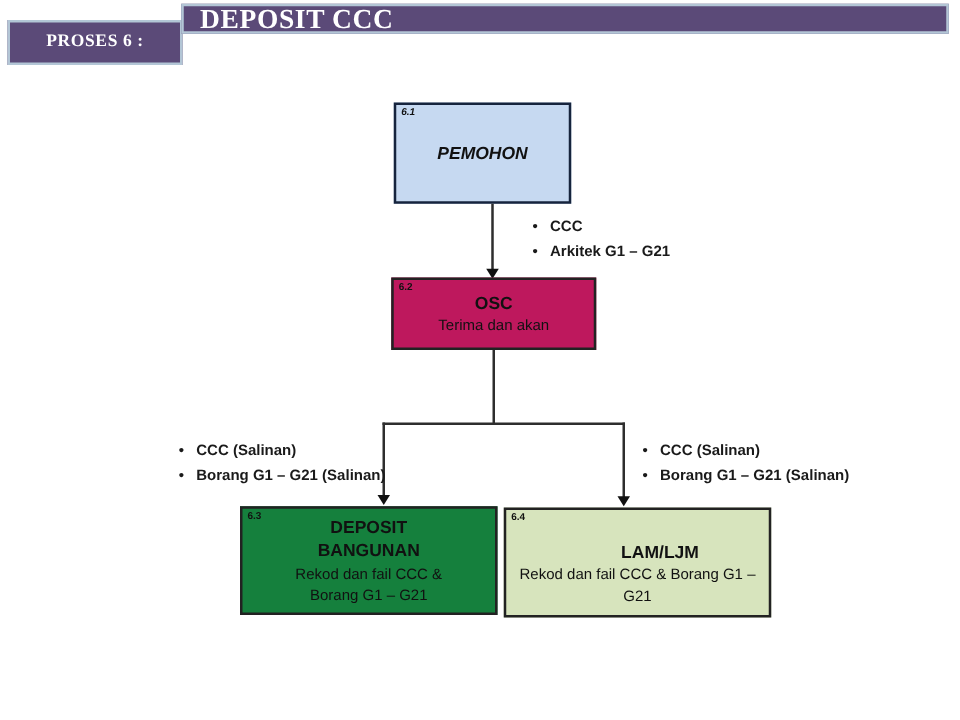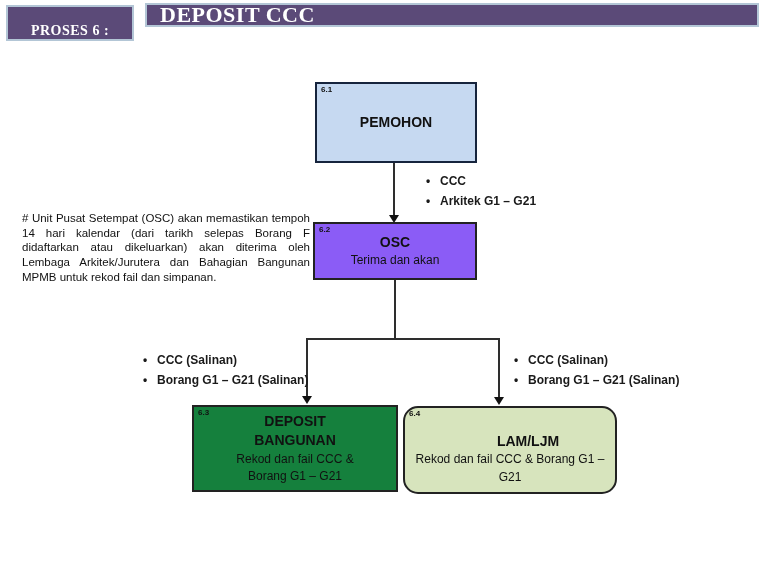--- a/index.html
+++ b/index.html
@@ -9,41 +9,41 @@
     position:relative; width:768px; height:576px; background:#ffffff;
     overflow:hidden;
   }
 
   
   .hdr-box {
     position:absolute; background:#5b4a78; border:2px solid #b3c6d6;
     color:#ffffff; font-family:"Liberation Serif", serif; font-weight:bold;
     display:flex; align-items:center;
   }
-  .hdr-process { left:6px; top:5px; width:128px; height:36px; justify-content:center;
-                 font-size:14px; letter-spacing:.5px;align-items:flex-end; }
+  .hdr-process { left:6px; top:16px; width:140px; height:36px; justify-content:center;
+                 font-size:14px; letter-spacing:.5px; }
   .hdr-title   { left:145px; top:3px; width:614px; height:24px; padding-left:13px;
                  font-size:22px; letter-spacing:.5px; }
 
   
   .fbox {
     position:absolute; border:2px solid #222222;
     display:flex; flex-direction:column; align-items:center; justify-content:center;
     text-align:center;
   }
   .fbox .corner {
     position:absolute; top:1px; left:4px; font-size:8px; font-weight:bold; color:#111;
   }
   .fbox .title { font-weight:bold; font-size:14px; line-height:1.4; color:#111; }
   .fbox .body  { font-size:12px; line-height:1.45; color:#111; }
 
-  .box-61 { left:315px; top:82px;  width:162px; height:81px; border-color:#16243d; }
+  .box-61 { left:315px; top:82px;  width:142px; height:81px; border-color:#16243d;font-style:italic; }
   .box-62 { left:313px; top:222px; width:164px; height:58px; }
   .box-63 { left:192px; top:405px; width:206px; height:87px; }
-  .box-64 { left:403px; top:406px; width:214px; height:88px;border-radius:15px; }
+  .box-64 { left:403px; top:406px; width:214px; height:88px; }
   .box-64 .title { font-size:14px;margin-left:36px; }
 
   
   .line { position:absolute; background:#2e2e2e; }
   .arrowhead {
     position:absolute; width:0; height:0;
     border-left:5px solid transparent; border-right:5px solid transparent;
     border-top:8px solid #111;
   }
 
@@ -82,23 +82,22 @@
     <div class="row">
       <span class="dot">•</span>
       <span>CCC</span>
     </div>
     <div class="row">
       <span class="dot">•</span>
       <span>Arkitek G1 – G21</span>
     </div>
   </div>
 
-  <div class="note"># Unit Pusat Setempat (OSC) akan memastikan tempoh 14 hari kalendar (dari tarikh selepas Borang F didaftarkan atau dikeluarkan) akan diterima oleh Lembaga Arkitek/Jurutera dan Bahagian Bangunan MPMB untuk rekod fail dan simpanan.</div>
 
-  <div class="fbox box-62" style="background-color: #8b5cf6; justify-content: center;">
+  <div class="fbox box-62" style="background-color: #be185d; justify-content: center;">
     <span class="corner">6.2</span>
     <div class="title">OSC</div>
     <div class="body">Terima dan akan</div>
   </div>
 
   <div class="line" style="left:394px; top:280px; width:2px; height:60px;"></div>
   <div class="line" style="left:306px; top:338px; width:194px; height:2px;"></div>
   <div class="line" style="left:306px; top:338px; width:2px; height:59px;"></div>
   <div class="arrowhead" style="left:302px; top:396px;"></div>
   <div class="line" style="left:498px; top:338px; width:2px; height:60px;"></div>

